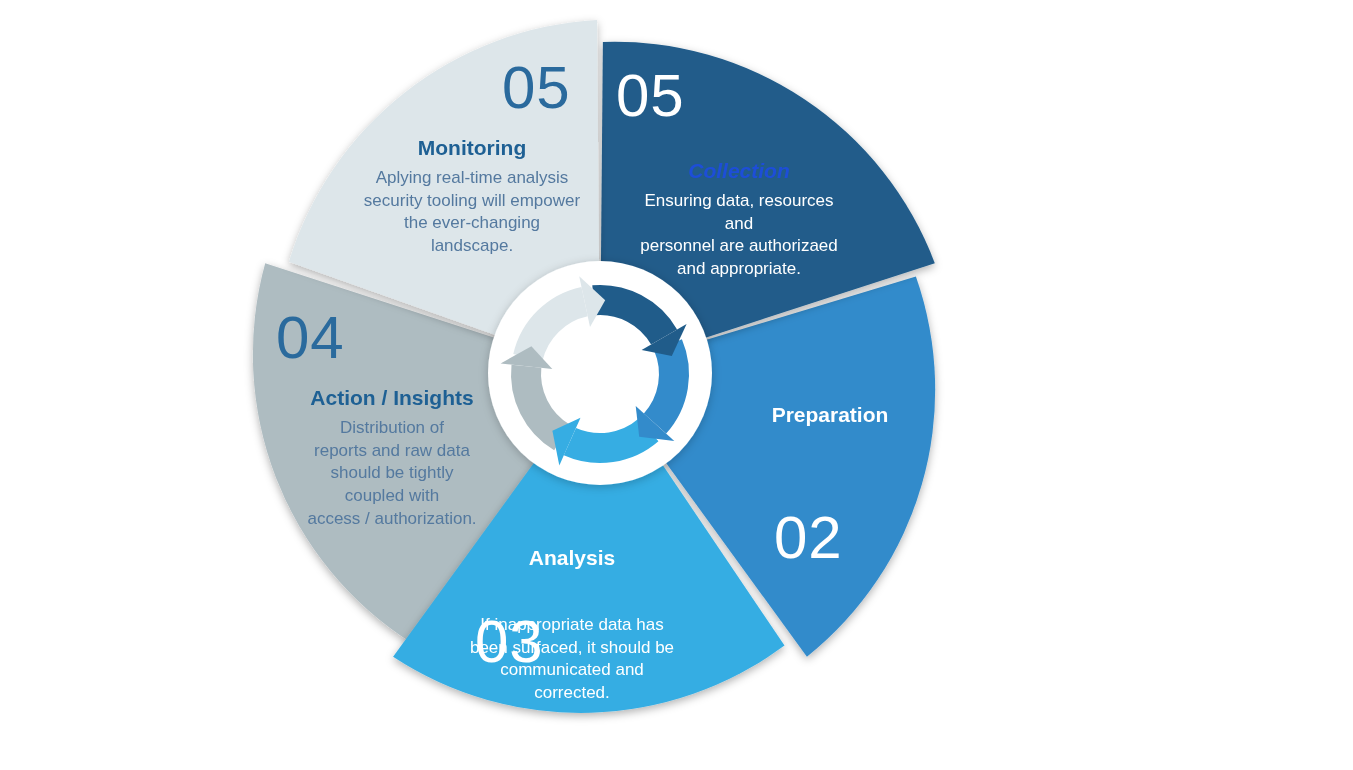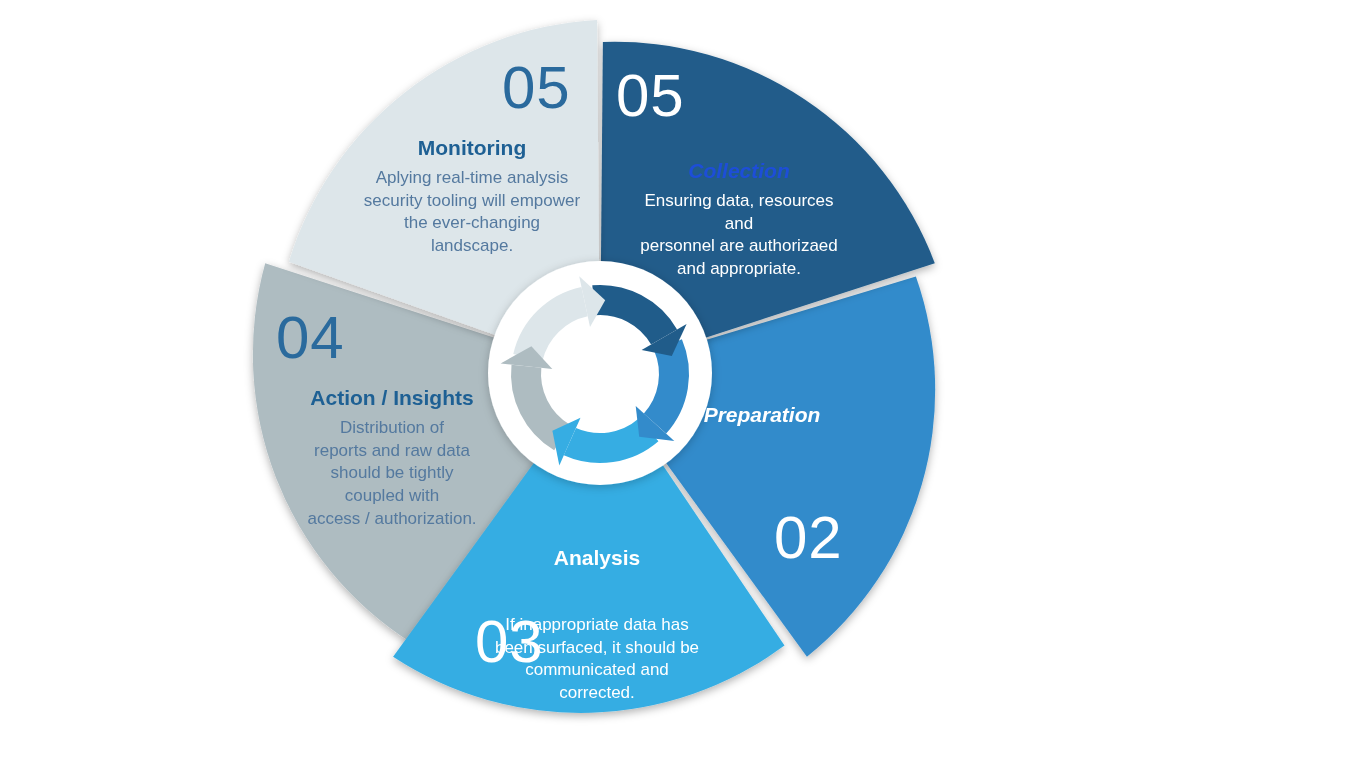--- a/index.html
+++ b/index.html
@@ -84,25 +84,25 @@
   <div class="seg-number" style="left: 276px; top: 308px; color: rgb(42, 106, 157);">04</div>
   <div class="seg-number" style="left: 502px; top: 58px; color: rgb(42, 106, 157); text-align: center;">05</div>
 
   <div class="seg-block" style="left:629px; top:150px; width:220px;">
     <div class="seg-title" style="color: #1d4ed8; font-style: italic;">Collection</div>
     <div class="seg-desc" style="color: rgb(255, 255, 255);">Ensuring data, resources and
 personnel are authorizaed
 and appropriate.</div>
   </div>
 
-  <div class="seg-block" style="left:652px; top:394px; width:220px;font-style:italic;">
+  <div class="seg-block" style="left:720px; top:394px; width:220px;">
     <div class="seg-title" style="color: rgb(255, 255, 255);">Preparation</div>
   </div>
 
-  <div class="seg-block" style="left:487px; top:537px; width:220px;">
+  <div class="seg-block" style="left:462px; top:537px; width:220px;">
     <div class="seg-title" style="color: rgb(255, 255, 255);">Analysis</div>
     <div class="seg-desc" style="color: rgb(255, 255, 255); margin-top: 44px;">If inappropriate data has
 been surfaced, it should be
 communicated and
 corrected.</div>
   </div>
 
   <div class="seg-block" style="left:282px; top:377px; width:220px;">
     <div class="seg-title" style="color: rgb(30, 96, 148);">Action / Insights</div>
     <div class="seg-desc" style="color: rgb(84, 121, 159);">Distribution of

